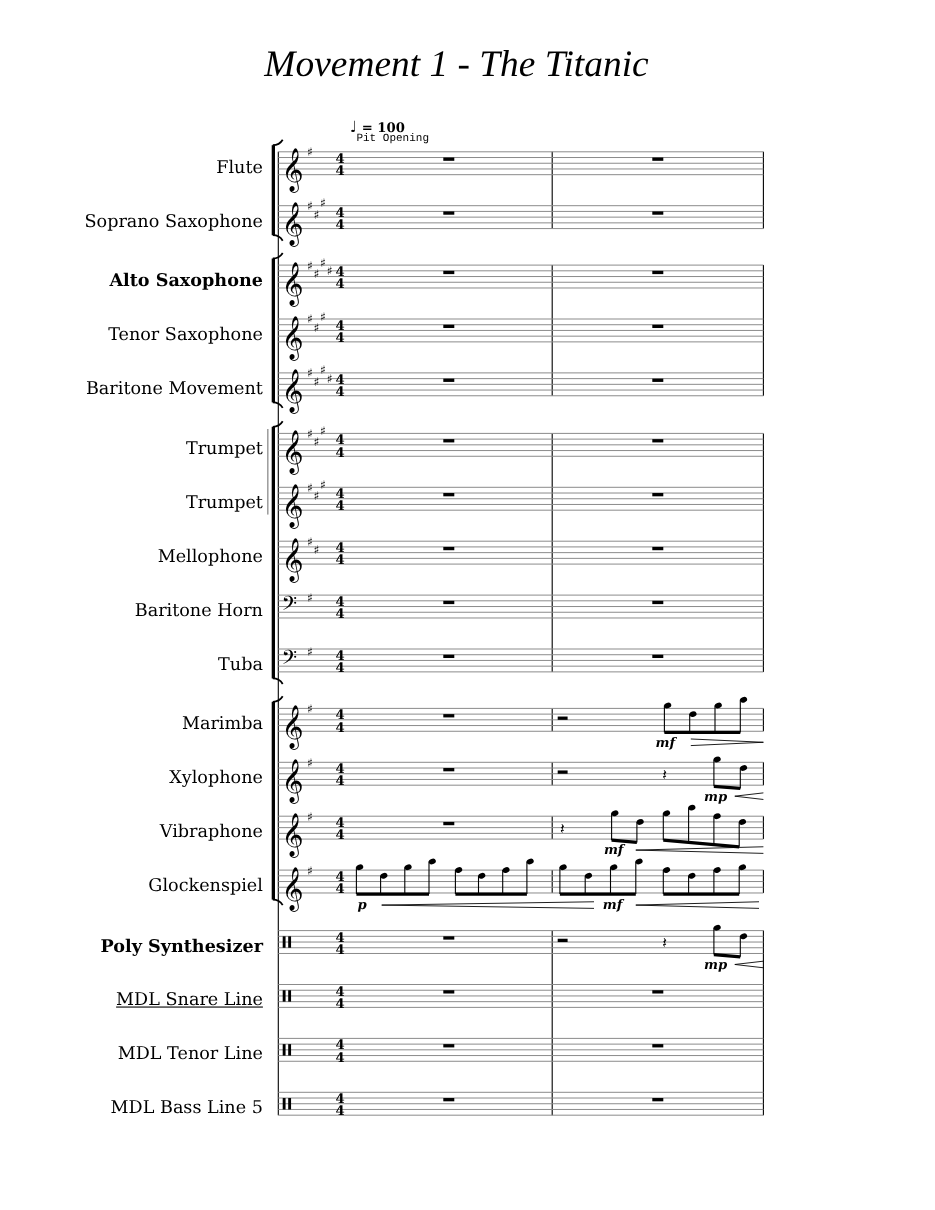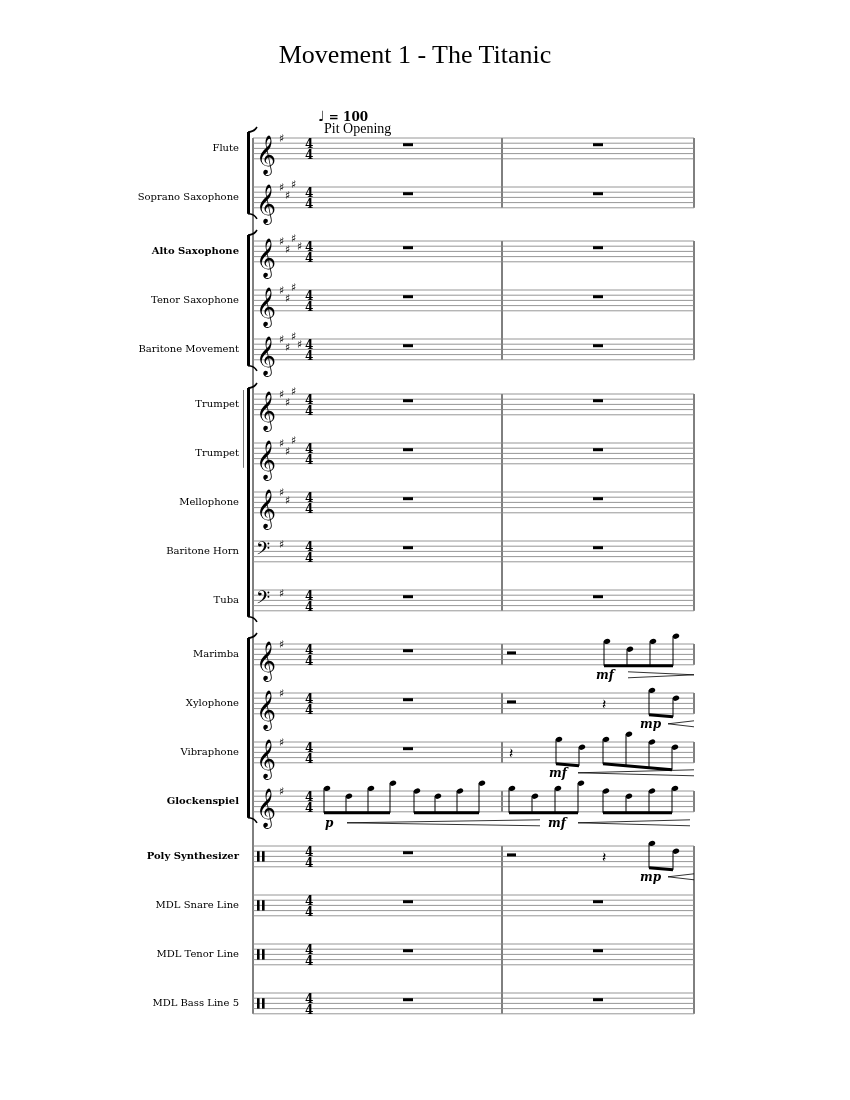--- a/index.html
+++ b/index.html
@@ -1,24 +1,24 @@
 <!DOCTYPE html>
 <html><head>
 <meta charset="utf-8">
 <style>
   html, body { margin: 0; padding: 0; background: #ffffff; }
   body { width: 850px; height: 1100px; position: relative; overflow: hidden;
          font-family: "DejaVu Serif", "Liberation Serif", serif; color: #000; }
   .title { position: absolute; top: 40px; left: 0; width: 830px; text-align: center;
-           font-family: "Liberation Serif", serif; font-size: 26px; }
+           font-family: "Liberation Serif", serif; font-size: 34px; font-style: italic; }
   .tempo { position: absolute; top: 108px; left: 318px; font-family: "DejaVu Serif", serif;
            font-size: 12px; font-weight: bold; }
   .tempo .note-glyph { font-weight: normal; font-size: 14px; }
-  .rehearsal { position: absolute; top: 121px; left: 324px; font-family: Liberation Serif, serif; font-size: 14px; }
-  .inst-label { position: absolute; right: 611px; font-family: "DejaVu Serif", serif; font-size: 10px;
+  .rehearsal { position: absolute; top: 121px; left: 324px; font-family: Liberation Mono, monospace; font-size: 10px; }
+  .inst-label { position: absolute; right: 611px; font-family: "DejaVu Serif", serif; font-size: 16px;
                 white-space: nowrap; text-align: right; }
   svg.score { position: absolute; left: 0; top: 0; }
 </style>
 </head>
 <body>
 
 <div class="title">Movement 1 - The Titanic</div>
 <div class="tempo">
   <span class="note-glyph">♩</span>
   <span>= 100</span>
@@ -32,23 +32,23 @@
     <div class="inst-label" style="top: 294px;">Tenor Saxophone</div>
     <div class="inst-label" style="top: 343px;">Baritone Movement</div>
     <div class="inst-label" style="top: 398px;">Trumpet</div>
     <div class="inst-label" style="top: 447px;">Trumpet</div>
     <div class="inst-label" style="top: 496px;">Mellophone</div>
     <div class="inst-label" style="top: 545px;">Baritone Horn</div>
     <div class="inst-label" style="top: 594px;">Tuba</div>
     <div class="inst-label" style="top: 648px;">Marimba</div>
     <div class="inst-label" style="top: 697px; margin-left: 36px;">Xylophone</div>
     <div class="inst-label" style="top: 746px; margin-left: 21px;">Vibraphone</div>
-    <div class="inst-label" style="top: 795px; font-weight: bold;">Glockenspiel</div>
+    <div class="inst-label" style="top: 795px;">Glockenspiel</div>
     <div class="inst-label" style="top: 850px; font-weight: bold;">Poly Synthesizer</div>
-    <div class="inst-label" style="top: 899px;">MDL Snare Line</div>
+    <div class="inst-label" style="top: 899px; text-decoration: underline;">MDL Snare Line</div>
     <div class="inst-label" style="top: 948px; margin-left: 35px;">MDL Tenor Line</div>
     <div class="inst-label" style="top: 997px;">MDL Bass Line 5</div>
   </div>
 <svg class="score" id="score" width="850" height="1100" viewBox="0 0 850 1100">
     <line x1="253" y1="138" x2="253" y2="1013.8" stroke="#000000" stroke-width="1"></line>
     <g>
       <rect x="247" y="132" width="3" height="81.80000000000001" fill="#000000"></rect>
       <path d="M248 132 q6 0 9 -5" stroke="#000000" fill="none" stroke-width="1.6"></path>
       <path d="M248 213.8 q6 0 9 5" stroke="#000000" fill="none" stroke-width="1.6"></path>
       <line x1="502" y1="138" x2="502" y2="207.8" stroke="#000000" stroke-width="1"></line>

